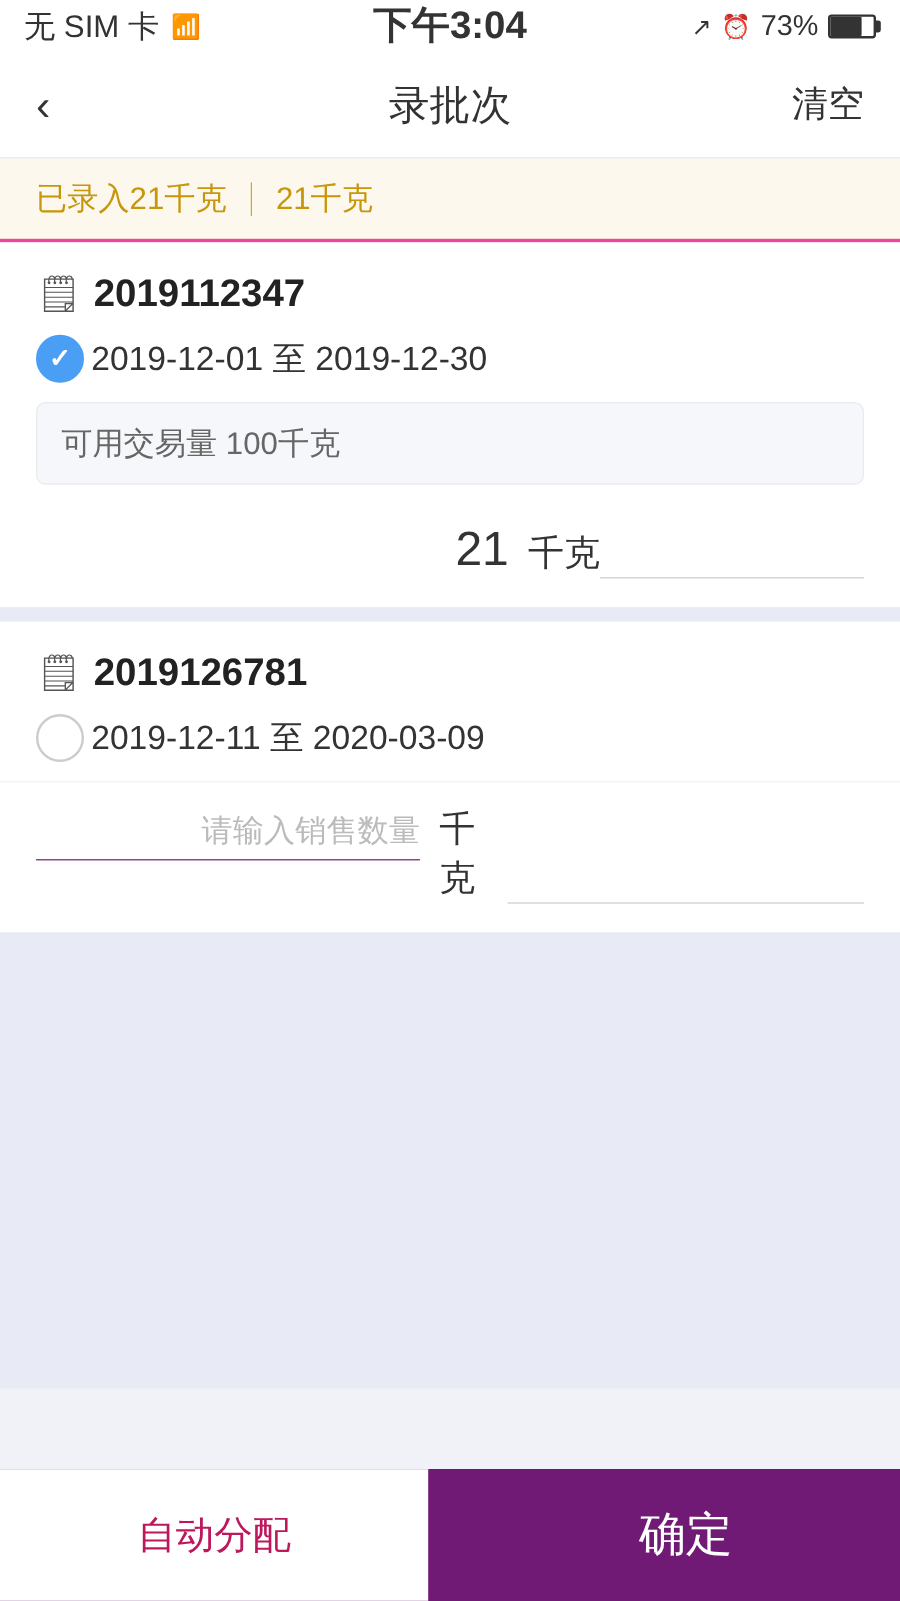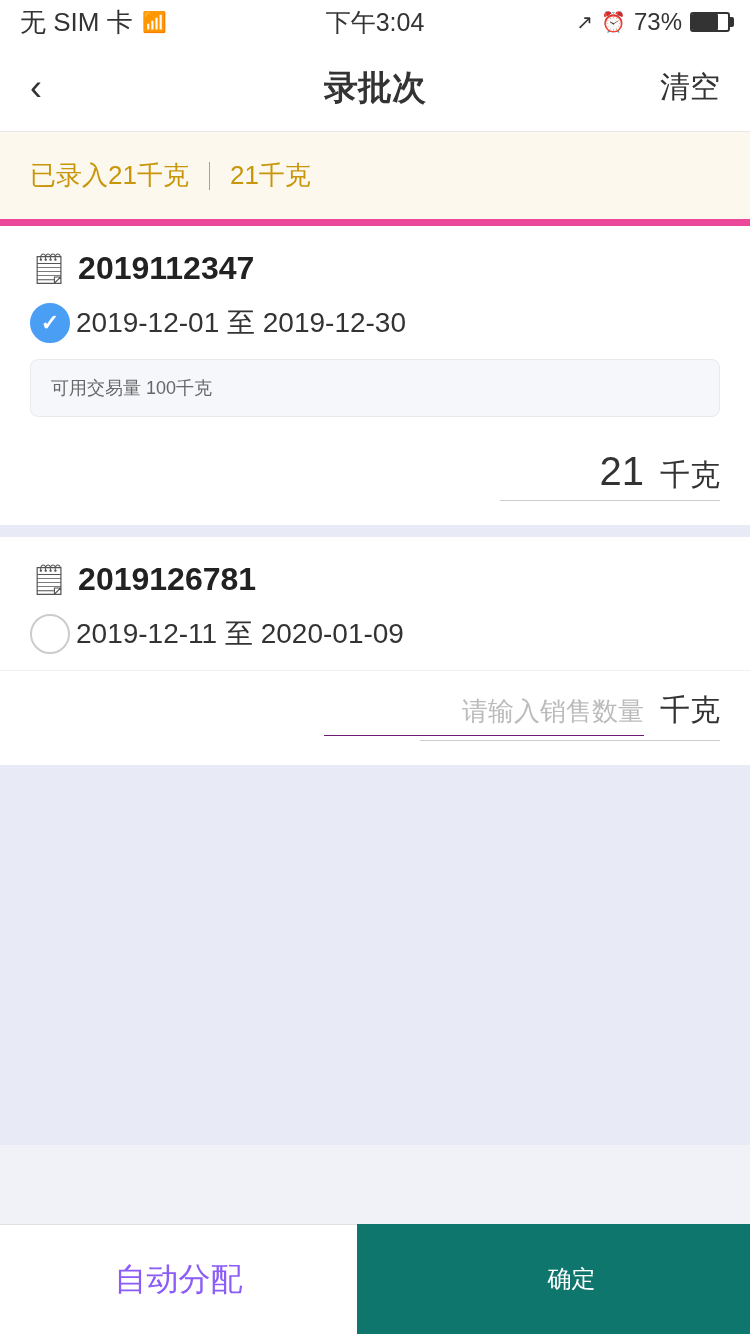--- a/index.html
+++ b/index.html
@@ -24,22 +24,22 @@
       font-size: 26px;
       font-weight: 500;
     }
     .status-left {
       display: flex;
       align-items: center;
       gap: 10px;
       font-size: 26px;
     }
     .status-center {
-      font-size: 25px;
-      font-weight: 400;
+      font-size: 32px;
+      font-weight: 700;
       position: absolute;
       left: 50%;
       transform: translateX(-50%);
     }
     .status-right {
       display: flex;
       align-items: center;
       gap: 8px;
       font-size: 24px;
     }
@@ -85,38 +85,38 @@
       font-size: 36px;
       color: #333;
       cursor: pointer;
       line-height: 1;
     }
     .nav-title {
       position: absolute;
       left: 50%;
       transform: translateX(-50%);
       font-size: 34px;
-      font-weight: 700;
+      font-weight: 400;
       color: #333;
     }
     .nav-action {
       font-size: 30px;
       color: #333;
       cursor: pointer;
       margin-left: 43px;
     }
 
     
     .summary-banner {
       background: #fdf8ee;
-      padding: 26px 30px;
+      padding: 16px 30px;
       display: flex;
       align-items: center;
       gap: 20px;
-      border-bottom: 7px solid #ec4899;
+      border-bottom: 3px solid #ec4899;
     }
     .summary-label {
       font-size: 26px;
       color: #c8960a;
     }
     .summary-divider {
       width: 1px;
       height: 28px;
       background: #d4a80a;
     }
@@ -177,21 +177,21 @@
     .batch-date {
       font-size: 28px;
       color: #333;
     }
 
     .batch-avail {
       margin: 0 30px 16px 30px;
       background: #f5f7fa;
       border-radius: 8px;
       padding: 16px 20px;
-      font-size: 18px;
+      font-size: 26px;
       color: #666;
       border: 1px solid #e8eaed;
     }
 
     
     .input-row {
       display: flex;
       align-items: center;
       justify-content: flex-end;
       padding: 16px 30px 24px 30px;
@@ -257,37 +257,37 @@
       position: fixed;
       bottom: 0;
       left: 0;
       width: 750px;
     }
     .btn-auto {
       flex: 1;
       background: #fff;
       border: none;
       font-size: 32px;
-      color: #8b5cf6;
+      color: #be185d;
       cursor: pointer;
       border-top: 1px solid #e0e0e0;
     }
     .btn-confirm {
       flex: 1;
-      background: #0f766e;
+      background: #701a75;
       border: none;
-      font-size: 24px;
+      font-size: 39px;
       color: #fff;
       cursor: pointer;
       padding-left: 36px;
     }
 
     .value-with-line {
       display: flex;
-      flex-direction: column;
+      flex-direction: row;
       align-items: flex-end;
     }
     .v-num {
       display: flex;
       align-items: baseline;
       gap: 16px;
     }
     .underline-bar {
       width: 220px;
       height: 1px;
@@ -349,21 +349,21 @@
 
 <div class="card-separator"></div>
 
 <div class="batch-card">
   <div class="batch-header">
     <span class="batch-icon">🗒</span>
     <span class="batch-number">2019126781</span>
   </div>
   <div class="batch-date-row">
     <div class="radio-circle"></div>
-    <span class="batch-date">2019-12-11 至 2020-01-09</span>
+    <span class="batch-date">2019-12-11 至 2020-03-09</span>
   </div>
   <div class="input-row">
     <div class="value-with-line">
       <div class="v-num" style="justify-content:flex-end;">
         <input type="text" style="max-width: 320px; text-align: right; font-size: 28px; color: rgb(187, 187, 187);" placeholder="请输入销售数量">
         <span class="input-unit">千克</span>
       </div>
       <div class="underline-bar" style="width:300px;"></div>
     </div>
   </div>

